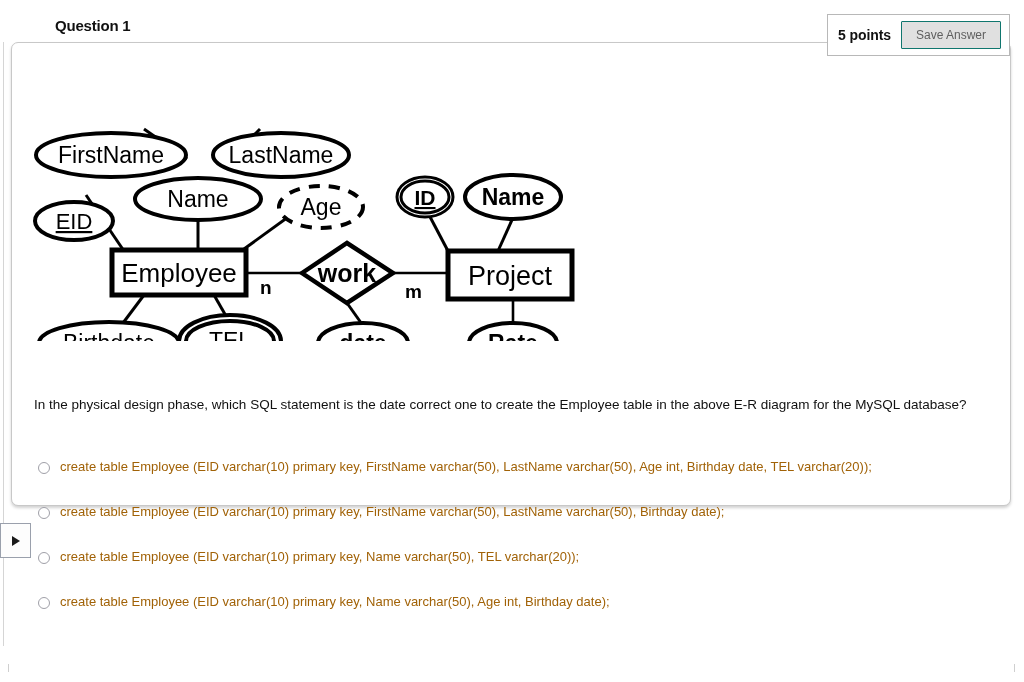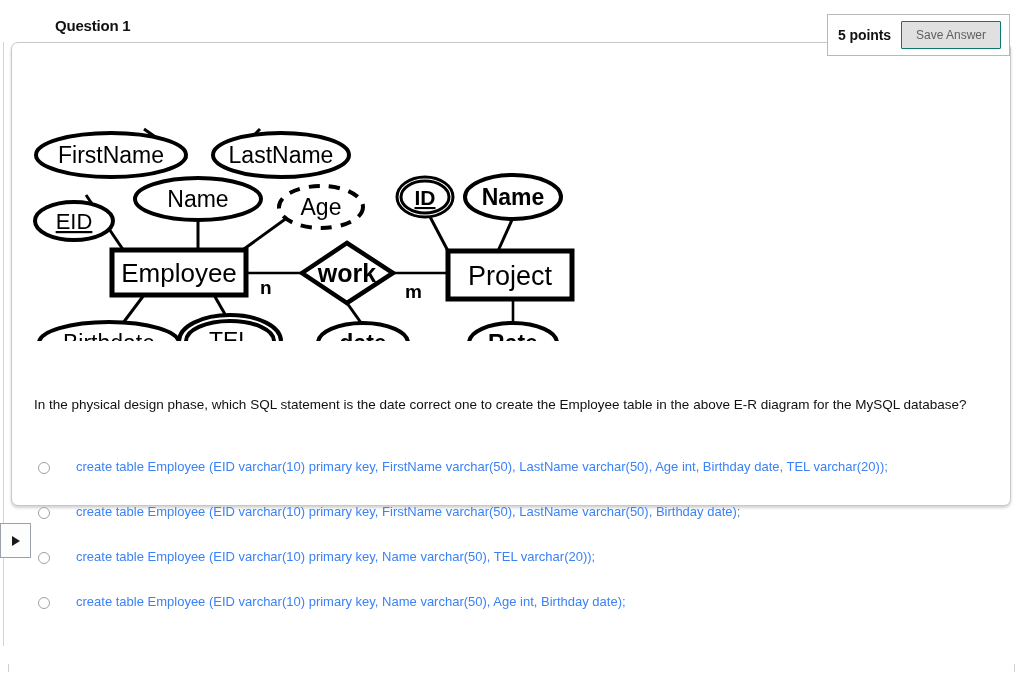--- a/index.html
+++ b/index.html
@@ -122,24 +122,23 @@
     border-radius: 50%;
     background: #fff;
     margin-top: 4px;
     margin-right: 10px;
     box-sizing: border-box;
     cursor: pointer;
   }
   .option-label {
     font-size: 13px;
     line-height: 18px;
-    color: #3b82f6;
+    color: #a16207;
     cursor: pointer;
     white-space: nowrap;
-    margin-left: 16px;
   }
 
   
   #left-expander {
     position: absolute;
     left: 0px;
     top: 523px;
     width: 31px;
     height: 35px;
     box-sizing: border-box;

